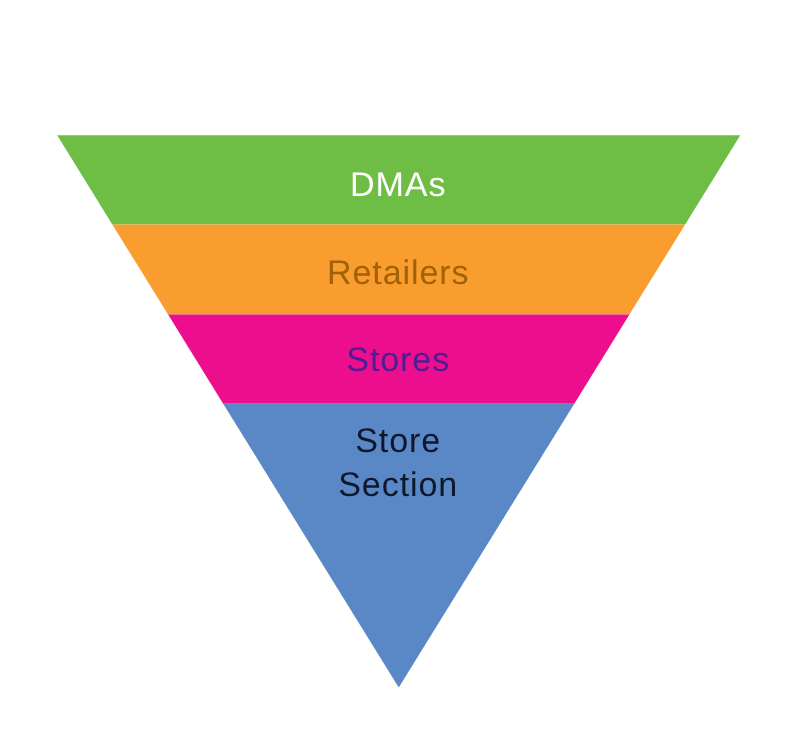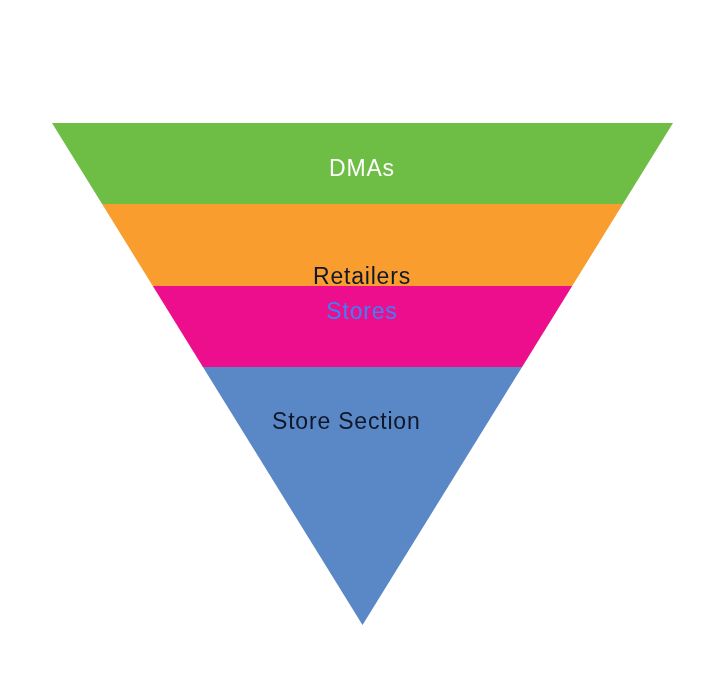--- a/index.html
+++ b/index.html
@@ -19,24 +19,24 @@
     position: absolute;
     left: 0;
     top: 0;
     display: block;
   }
   .level-label {
     position: absolute;
     left: 362px;
     transform: translate(-50%, -50%);
     color: #ffffff;
-    font-size: 23px;
+    font-size: 31px;
     font-weight: 400;
     letter-spacing: 0.8px;
-    text-align: left;
+    text-align: center;
     line-height: 40px;
     white-space: nowrap;
   }
   .level-label.wrap {
     white-space: normal;
     width: 180px;
   }
 </style>
 </head>
 <body style="background: rgb(255, 255, 255);">
@@ -44,18 +44,18 @@
 <div class="canvas">
   <svg class="pyramid-svg" width="723" height="682" viewBox="0 0 723 682" aria-hidden="true">
     <polygon points="52.0,123.0 673.0,123.0 622.9,204.0 102.1,204.0" fill="#6EBE45"></polygon>
     <polygon points="102.1,204.0 622.9,204.0 572.2,286.0 152.8,286.0" fill="#F89D2E"></polygon>
     <polygon points="152.8,286.0 572.2,286.0 522.1,367.0 202.9,367.0" fill="#EC0E8D"></polygon>
     <polygon points="202.9,367.0 522.1,367.0 362.5,625.0 362.5,625.0" fill="#5A87C6"></polygon>
   </svg>
 
   <div class="level-label" style="top: 168px; color: rgb(255, 255, 255);">DMAs</div>
 
-  <div class="level-label" style="top: 248px; color: #0f172a; margin-top: 28px;">Retailers</div>
+  <div class="level-label" style="top: 248px; color: #a16207;">Retailers</div>
 
-  <div class="level-label" style="top: 311px; color: #3b82f6;">Stores</div>
+  <div class="level-label" style="top: 327px; color: #4c1d95;">Stores</div>
 
   <div class="level-label wrap" style="top: 421px; color: #0f172a;">Store Section</div>
 </div>
 
 </body></html>

